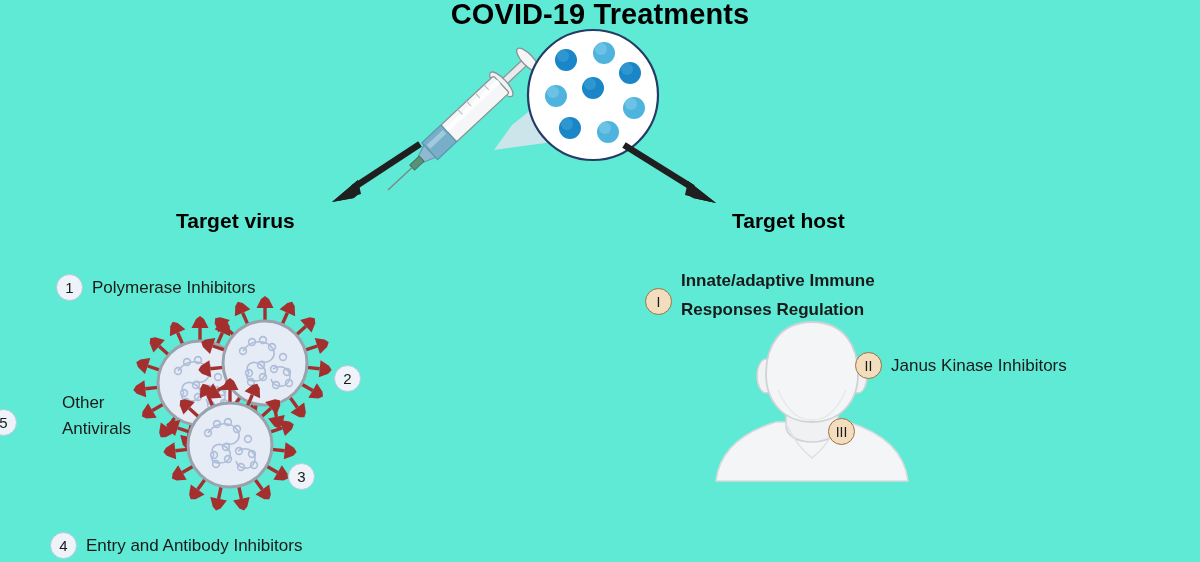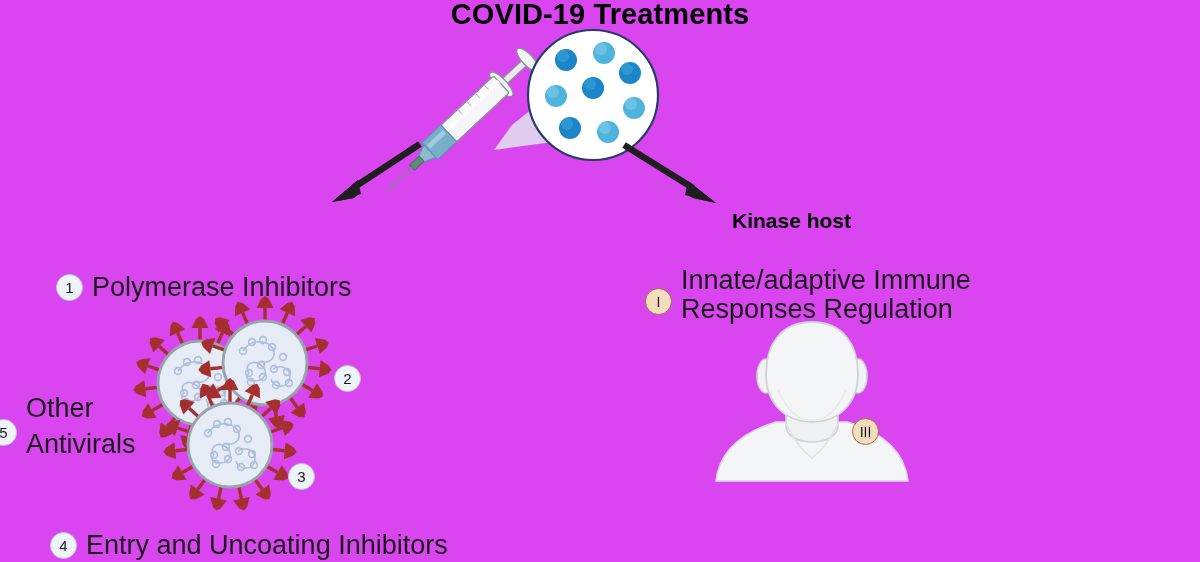--- a/index.html
+++ b/index.html
@@ -9,21 +9,21 @@
   }
   body {
     font-family: "Liberation Sans", sans-serif;
     color: #1a1a1a;
   }
   #figure {
     position: relative;
     width: 1200px;
     height: 562px;
     overflow: hidden;
-    background: #d946ef;
+    background: #5eead4;
   }
   .abs { position: absolute; }
 
   
   #title {
     top: -2px;
     left: 0;
     width: 1200px;
     text-align: center;
     font-size: 29px;
@@ -65,42 +65,42 @@
     border: 1.4px solid #b9c8dd;
     color: #1a1a1a;
   }
   .badge.tan {
     background: #f2ddbe;
     border: 1.7px solid #a0703c;
     color: #1a1a1a;
     font-size: 14px;
   }
   .item .label {
-    font-size: 27px;
+    font-size: 17px;
     line-height: 25px;
     color: #1a1a1a;
     white-space: pre-line;
   }
   .item.top-align { align-items: flex-start; }
   .item.top-align .badge { margin-top: 13px; }
 
   
   #item-1 { top: 274px; left: 56px; }
   #item-5 { top: 390px; left: -10px; }
-  #item-5 .label { line-height: 36px; }
+  #item-5 .label { line-height: 26px; margin-left: 36px; }
   #item-2 { top: 365px; left: 334px; }
   #item-3 { top: 450px; left: 288px; }
   #item-3 .label { line-height: 30px; }
   #item-4 { top: 532px; left: 50px; }
 
   
   #item-I   { top: 266px; left: 645px; }
-  #item-I .label { line-height: 29px; }
+  #item-I .label { line-height: 29px; font-weight: bold; }
   #item-II  { top: 352px; left: 855px; }
-  #item-III { top: 418px; left: 852px; }
+  #item-III { top: 418px; left: 828px; }
   #item-IV  { top: 507px; left: 723px; }
 
   
   #item-5 .badge, #item-I .badge, #item-3 .badge { align-self: center; }
 
   
   #syringe-scope { top: 20px; left: 408px; width: 260px; height: 210px; }
   #virus-cluster { top: 305px; left: 138px; width: 190px; height: 210px; }
   #host-figure   { top: 318px; left: 698px; width: 230px; height: 165px; }
   #arrow-left    { top: 130px; left: 320px; width: 130px; height: 85px; }
@@ -186,21 +186,22 @@
 
   <div class="abs" id="arrow-right">
     <svg width="135" height="85" viewBox="0 0 135 85">
       <line x1="26" y1="15" x2="95" y2="58" stroke="#1f1f1f" stroke-width="6.5"></line>
       <polygon points="118,73 90,51 95,68" fill="#1f1f1f"></polygon>
       <polygon points="118,73 88,64 95,68" fill="#1f1f1f"></polygon>
       <polygon points="118,73 90,51 87,65" fill="#1f1f1f"></polygon>
     </svg>
   </div>
 
-  <div class="abs branch-heading" id="heading-host">Kinase host</div>
+  <div class="abs branch-heading" id="heading-virus">Target virus</div>
+  <div class="abs branch-heading" id="heading-host">Target host</div>
 
   <div class="abs" id="virus-cluster">
     <svg width="190" height="210" viewBox="0 0 190 210">
       <defs>
         <g id="spike">
           <line x1="0" y1="0" x2="0" y2="-13" stroke="#a3302f" stroke-width="3.4"></line>
           <path d="M -8.5,-13 L 8.5,-13 L 4,-22 L 0,-25 L -4,-22 Z" fill="#a3302f"></path>
         </g>
         <g id="virion">
           <g>
@@ -273,34 +274,38 @@
   <div class="abs item" id="item-2">
     <span class="badge blue">2</span>
   </div>
 
   <div class="abs item top-align" id="item-3">
     <span class="badge blue">3</span>
   </div>
 
   <div class="abs item" id="item-4">
     <span class="badge blue">4</span>
-    <span class="label">Entry and Uncoating Inhibitors</span>
+    <span class="label">Entry and Antibody Inhibitors</span>
   </div>
 
   <div class="abs item top-align" id="item-5">
     <span class="badge blue">5</span>
     <span class="label">Other
 Antivirals</span>
   </div>
 
   <div class="abs item top-align" id="item-I">
     <span class="badge tan">I</span>
     <span class="label">Innate/adaptive Immune
 Responses Regulation</span>
   </div>
 
+  <div class="abs item" id="item-II">
+    <span class="badge tan">II</span>
+    <span class="label">Janus Kinase Inhibitors</span>
+  </div>
 
   <div class="abs item" id="item-III">
     <span class="badge tan">III</span>
   </div>
 
 
 </div>
 
 </body></html>

